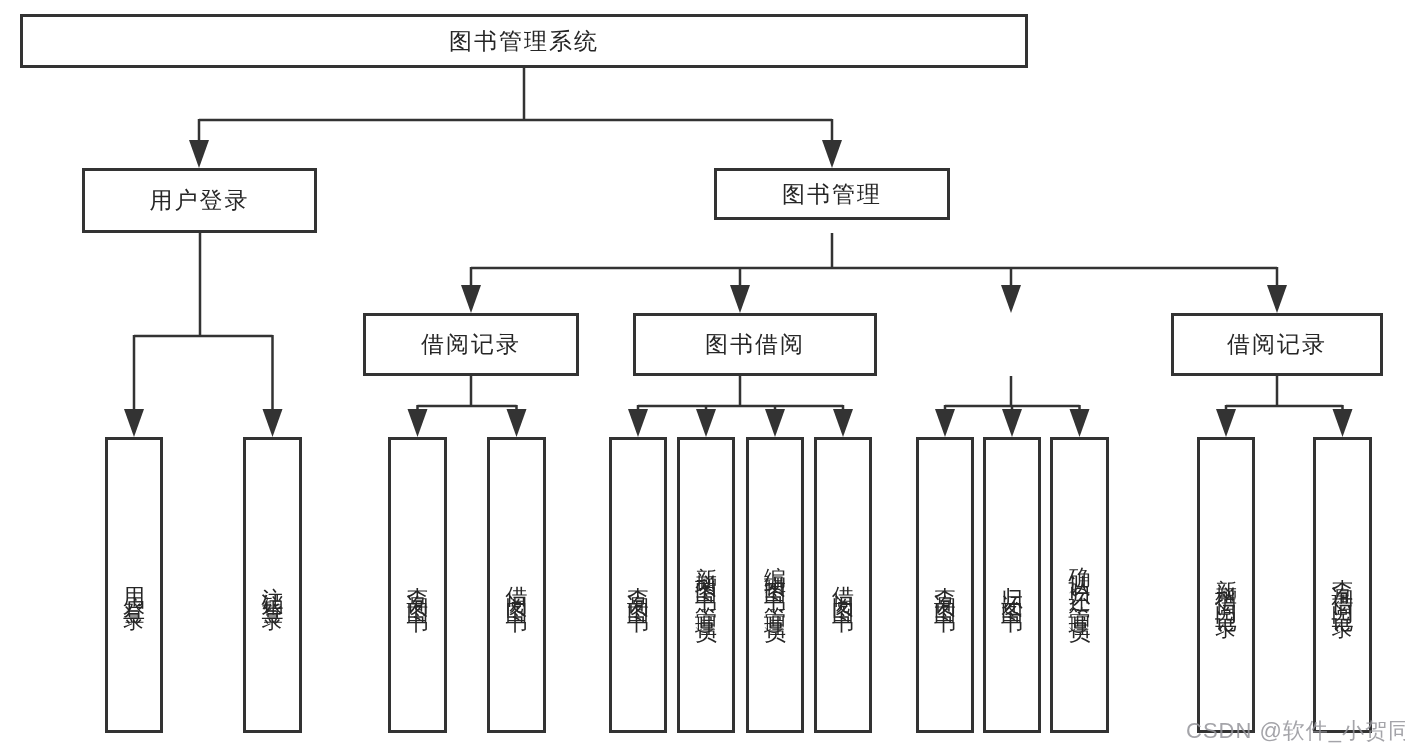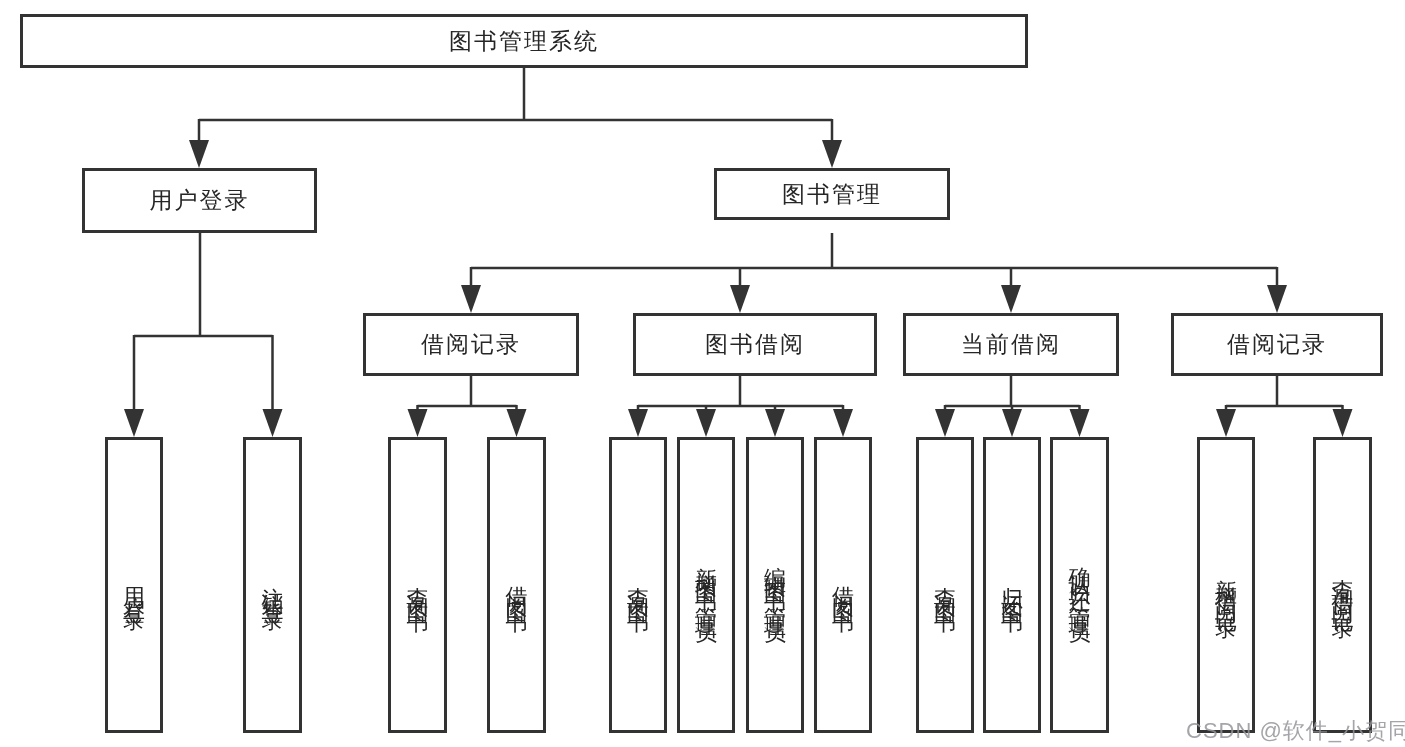--- a/index.html
+++ b/index.html
@@ -66,21 +66,20 @@
       <polygon points="1332.5,409 1352.5,409 1342.5,437" fill="var(--line)" stroke="none"></polygon>
     </svg>
 
   <div class="box h" style="left:20px;top:14px;width:1008px;height:54px">图书管理系统</div>
 
   <div class="box h" style="left:82px;top:168px;width:235px;height:65px">用户登录</div>
   <div class="box h" style="left:714px;top:168px;width:236px;height:52px">图书管理</div>
 
   <div class="box h" style="left:363px;top:313px;width:216px;height:63px">借阅记录</div>
   <div class="box h" style="left:633px;top:313px;width:244px;height:63px">图书借阅</div>
-  <div class="box h" style="left:903px;top:313px;width:216px;height:63px">当前借阅</div>
   <div class="box h" style="left:1171px;top:313px;width:212px;height:63px">借阅记录</div>
 
   <div class="box v" style="left:105px;top:437px;width:58px;height:296px">用户登录</div>
   <div class="box v" style="left:243px;top:437px;width:59px;height:296px">注销登录</div>
 
   <div class="box v" style="left:388px;top:437px;width:59px;height:296px">查询图书</div>
   <div class="box v" style="left:487px;top:437px;width:59px;height:296px">借阅图书</div>
 
   <div class="box v" style="left:609px;top:437px;width:58px;height:296px">查询图书</div>
   <div class="box v" style="left:677px;top:437px;width:58px;height:296px">新增图书（管理员）</div>

